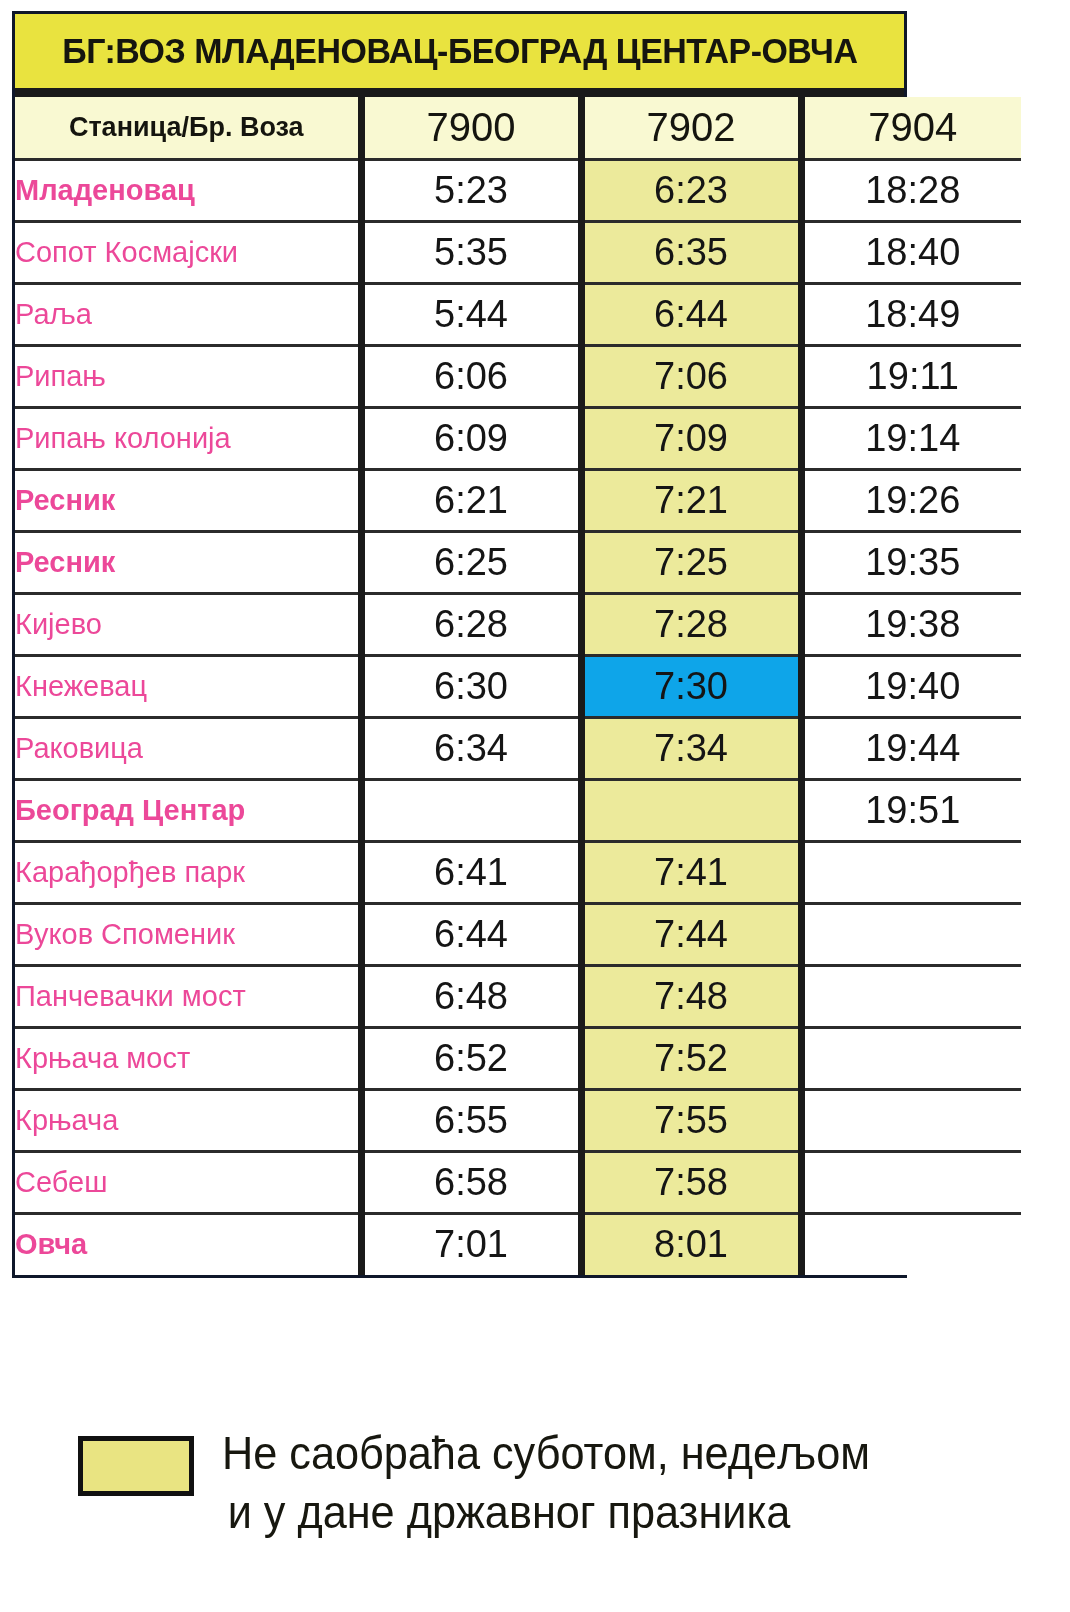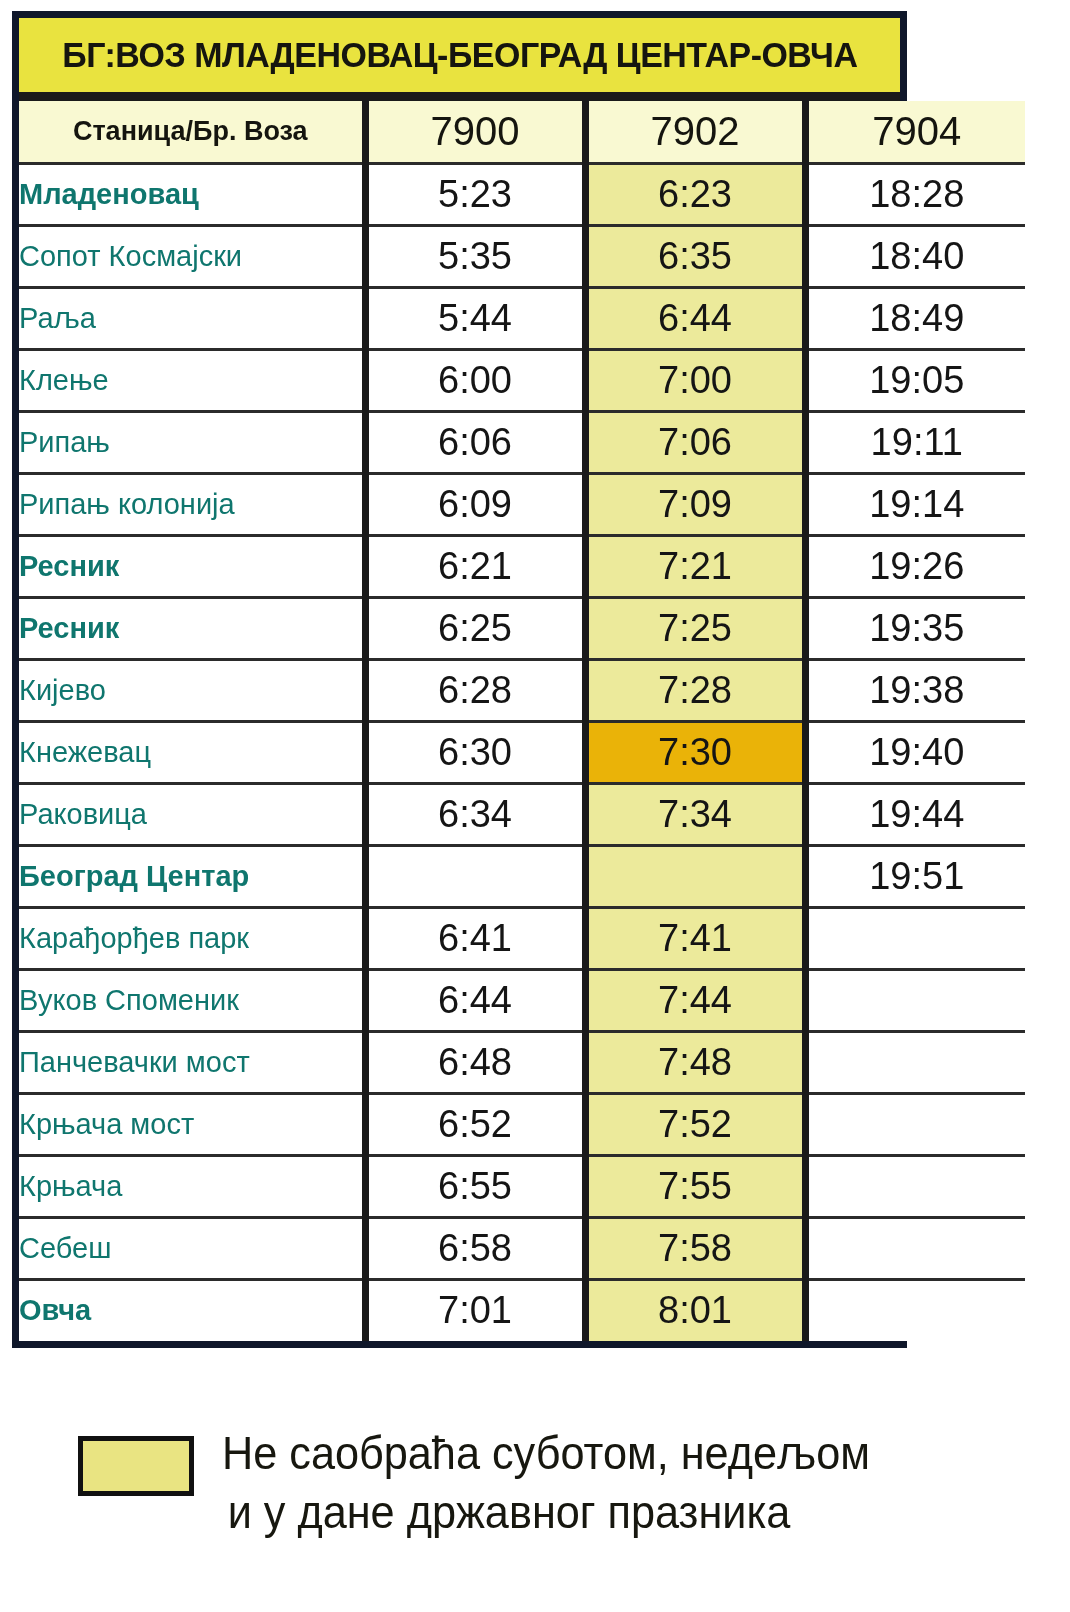--- a/index.html
+++ b/index.html
@@ -20,21 +20,21 @@
     height: 1612px;
     background: #ffffff;
   }
 
   
   .timetable-frame {
     position: absolute;
     left: 12px;
     top: 11px;
     width: 895px;          
-    border: 7px solid #0f172a;
+    border: 3px solid #0f172a;
     box-sizing: border-box;
     background: #ffffff;
   }
 
   
   .title-banner {
     background: #e9e33f;
     height: 74px;
     display: flex;
     align-items: center;
@@ -89,21 +89,21 @@
   th.h-train {
     font-size: 40px;
     font-weight: normal;
     color: #15150f;
     text-align: center;
   }
 
   
   td.station {
     font-size: 29px;
-    color: #0f766e;
+    color: #ec4899;
     text-align: left;
     padding-left: 13px;
     vertical-align: middle;
     background: #ffffff;
   }
   td.station.bold { font-weight: bold; }
 
   td.time {
     font-size: 38px;
     color: #151515;
@@ -188,26 +188,20 @@
             <td class="time hl" style="background: rgb(236, 234, 155);">6:35</td>
             <td class="time">18:40</td>
           </tr>
           <tr>
             <td class="station">Раља</td>
             <td class="time">5:44</td>
             <td class="time hl" style="background: rgb(236, 234, 155);">6:44</td>
             <td class="time">18:49</td>
           </tr>
           <tr>
-            <td class="station">Клење</td>
-            <td class="time">6:00</td>
-            <td class="time hl" style="background: rgb(236, 234, 155);">7:00</td>
-            <td class="time">19:05</td>
-          </tr>
-          <tr>
             <td class="station">Рипањ</td>
             <td class="time">6:06</td>
             <td class="time hl" style="background: rgb(236, 234, 155); margin-top: 10px;">7:06</td>
             <td class="time">19:11</td>
           </tr>
           <tr>
             <td class="station">Рипањ колонија</td>
             <td class="time">6:09</td>
             <td class="time hl" style="background: rgb(236, 234, 155);">7:09</td>
             <td class="time">19:14</td>
@@ -226,21 +220,21 @@
           </tr>
           <tr>
             <td class="station">Кијево</td>
             <td class="time">6:28</td>
             <td class="time hl" style="background: rgb(236, 234, 155);">7:28</td>
             <td class="time">19:38</td>
           </tr>
           <tr>
             <td class="station">Кнежевац</td>
             <td class="time">6:30</td>
-            <td class="time hl" style="background: #eab308;">7:30</td>
+            <td class="time hl" style="background: #0ea5e9;">7:30</td>
             <td class="time">19:40</td>
           </tr>
           <tr>
             <td class="station">Раковица</td>
             <td class="time">6:34</td>
             <td class="time hl" style="background: rgb(236, 234, 155);">7:34</td>
             <td class="time">19:44</td>
           </tr>
           <tr>
             <td class="station bold">Београд Центар</td>

